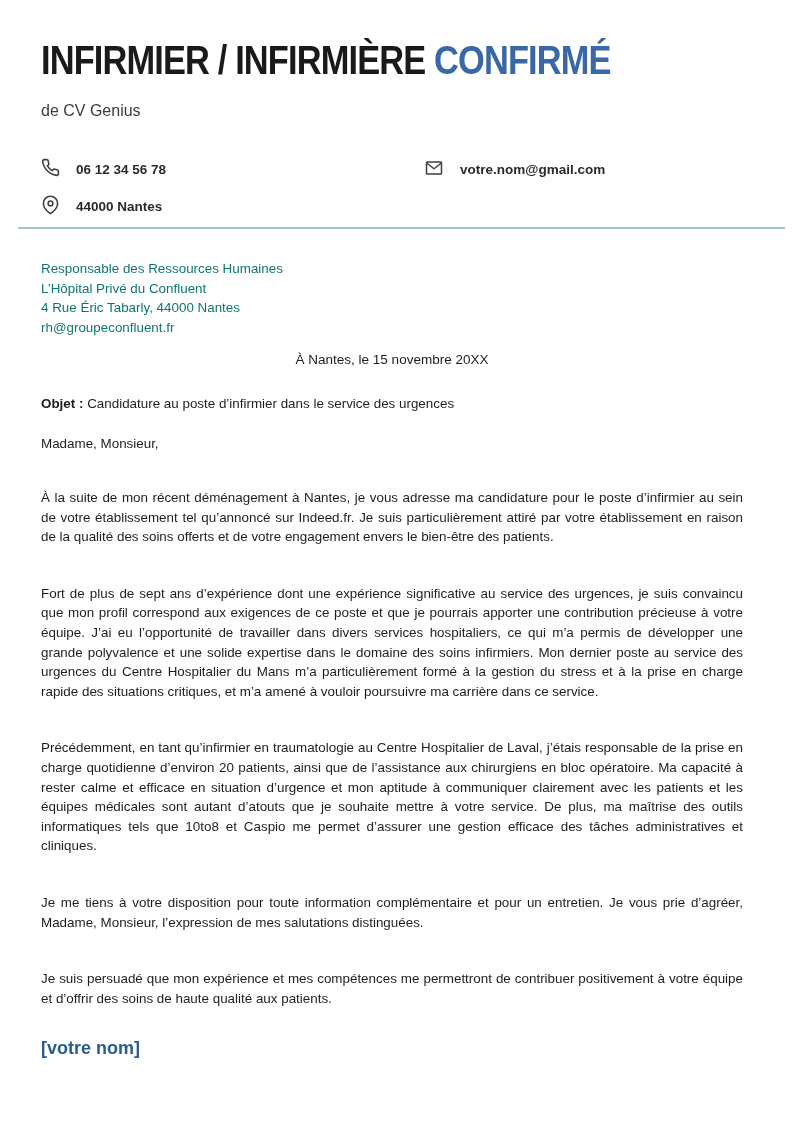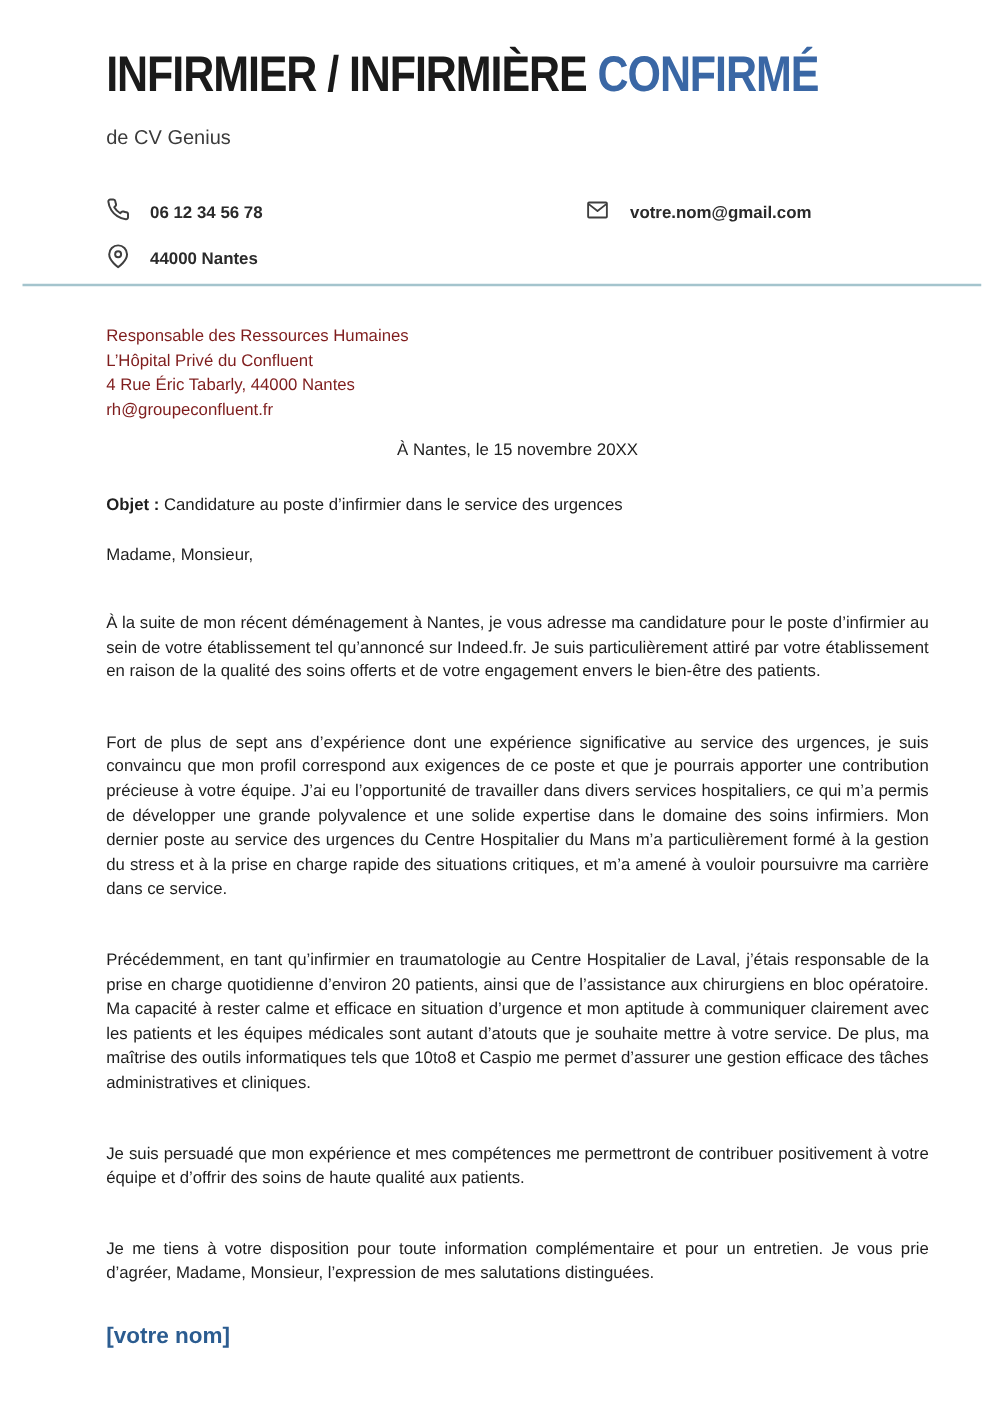--- a/index.html
+++ b/index.html
@@ -5,21 +5,21 @@
   html, body { margin: 0; padding: 0; background: #ffffff; }
   .page {
     position: relative;
     width: 800px;
     height: 1131px;
     background: #ffffff;
     font-family: "Liberation Sans", "DejaVu Sans", sans-serif;
     color: #1e1e1e;
     overflow: hidden;
   }
-  .content { padding: 40px 57px 0 85px; }
+  .content { padding: 40px 57px 0 41px; }
 
   .title {
     margin: 0;
     font-size: 40px;
     font-weight: 700;
     letter-spacing: -1px;
     line-height: 41px;
     color: #1a1a1a;
     white-space: nowrap;
     transform: scaleX(0.86);
@@ -53,21 +53,21 @@
 
   .divider {
     position: absolute;
     left: 18px;
     right: 15px;
     top: 227px;
     height: 2px;
     background: var(--divider, #a4c4cd);
   }
 
-  .recipient { margin-top: 41px; font-size: 13.4px; line-height: 19.5px; color: #7f1d1d; }
+  .recipient { margin-top: 41px; font-size: 13.4px; line-height: 19.5px; color: #0f766e; }
 
   .date-line {
     margin-top: 15px;
     font-size: 13.5px;
     line-height: 16px;
     text-align: center;
     color: #1e1e1e;
   }
 
   .subject { margin-top: 27px; font-size: 13.4px; line-height: 17px; }
@@ -142,22 +142,22 @@
       <span class="label">Objet :</span>
       <span>Candidature au poste d’infirmier dans le service des urgences</span>
     </div>
 
     <div class="salutation">Madame, Monsieur,</div>
 
     <div class="body">
       <p>À la suite de mon récent déménagement à Nantes, je vous adresse ma candidature pour le poste d’infirmier au sein de votre établissement tel qu’annoncé sur Indeed.fr. Je suis particulièrement attiré par votre établissement en raison de la qualité des soins offerts et de votre engagement envers le bien-être des patients.</p>
       <p>Fort de plus de sept ans d’expérience dont une expérience significative au service des urgences, je suis convaincu que mon profil correspond aux exigences de ce poste et que je pourrais apporter une contribution précieuse à votre équipe. J’ai eu l’opportunité de travailler dans divers services hospitaliers, ce qui m’a permis de développer une grande polyvalence et une solide expertise dans le domaine des soins infirmiers. Mon dernier poste au service des urgences du Centre Hospitalier du Mans m’a particulièrement formé à la gestion du stress et à la prise en charge rapide des situations critiques, et m’a amené à vouloir poursuivre ma carrière dans ce service.</p>
       <p>Précédemment, en tant qu’infirmier en traumatologie au Centre Hospitalier de Laval, j’étais responsable de la prise en charge quotidienne d’environ 20 patients, ainsi que de l’assistance aux chirurgiens en bloc opératoire. Ma capacité à rester calme et efficace en situation d’urgence et mon aptitude à communiquer clairement avec les patients et les équipes médicales sont autant d’atouts que je souhaite mettre à votre service. De plus, ma maîtrise des outils informatiques tels que 10to8 et Caspio me permet d’assurer une gestion efficace des tâches administratives et cliniques.</p>
+      <p>Je me tiens à votre disposition pour toute information complémentaire et pour un entretien. Je vous prie d’agréer, Madame, Monsieur, l’expression de mes salutations distinguées.</p>
       <p>Je suis persuadé que mon expérience et mes compétences me permettront de contribuer positivement à votre équipe et d’offrir des soins de haute qualité aux patients.</p>
-      <p>Je me tiens à votre disposition pour toute information complémentaire et pour un entretien. Je vous prie d’agréer, Madame, Monsieur, l’expression de mes salutations distinguées.</p>
     </div>
 
     <div class="signature">[votre nom]</div>
 
   </div>
 
   <div class="divider"></div>
 </div>
 
 </body></html>

